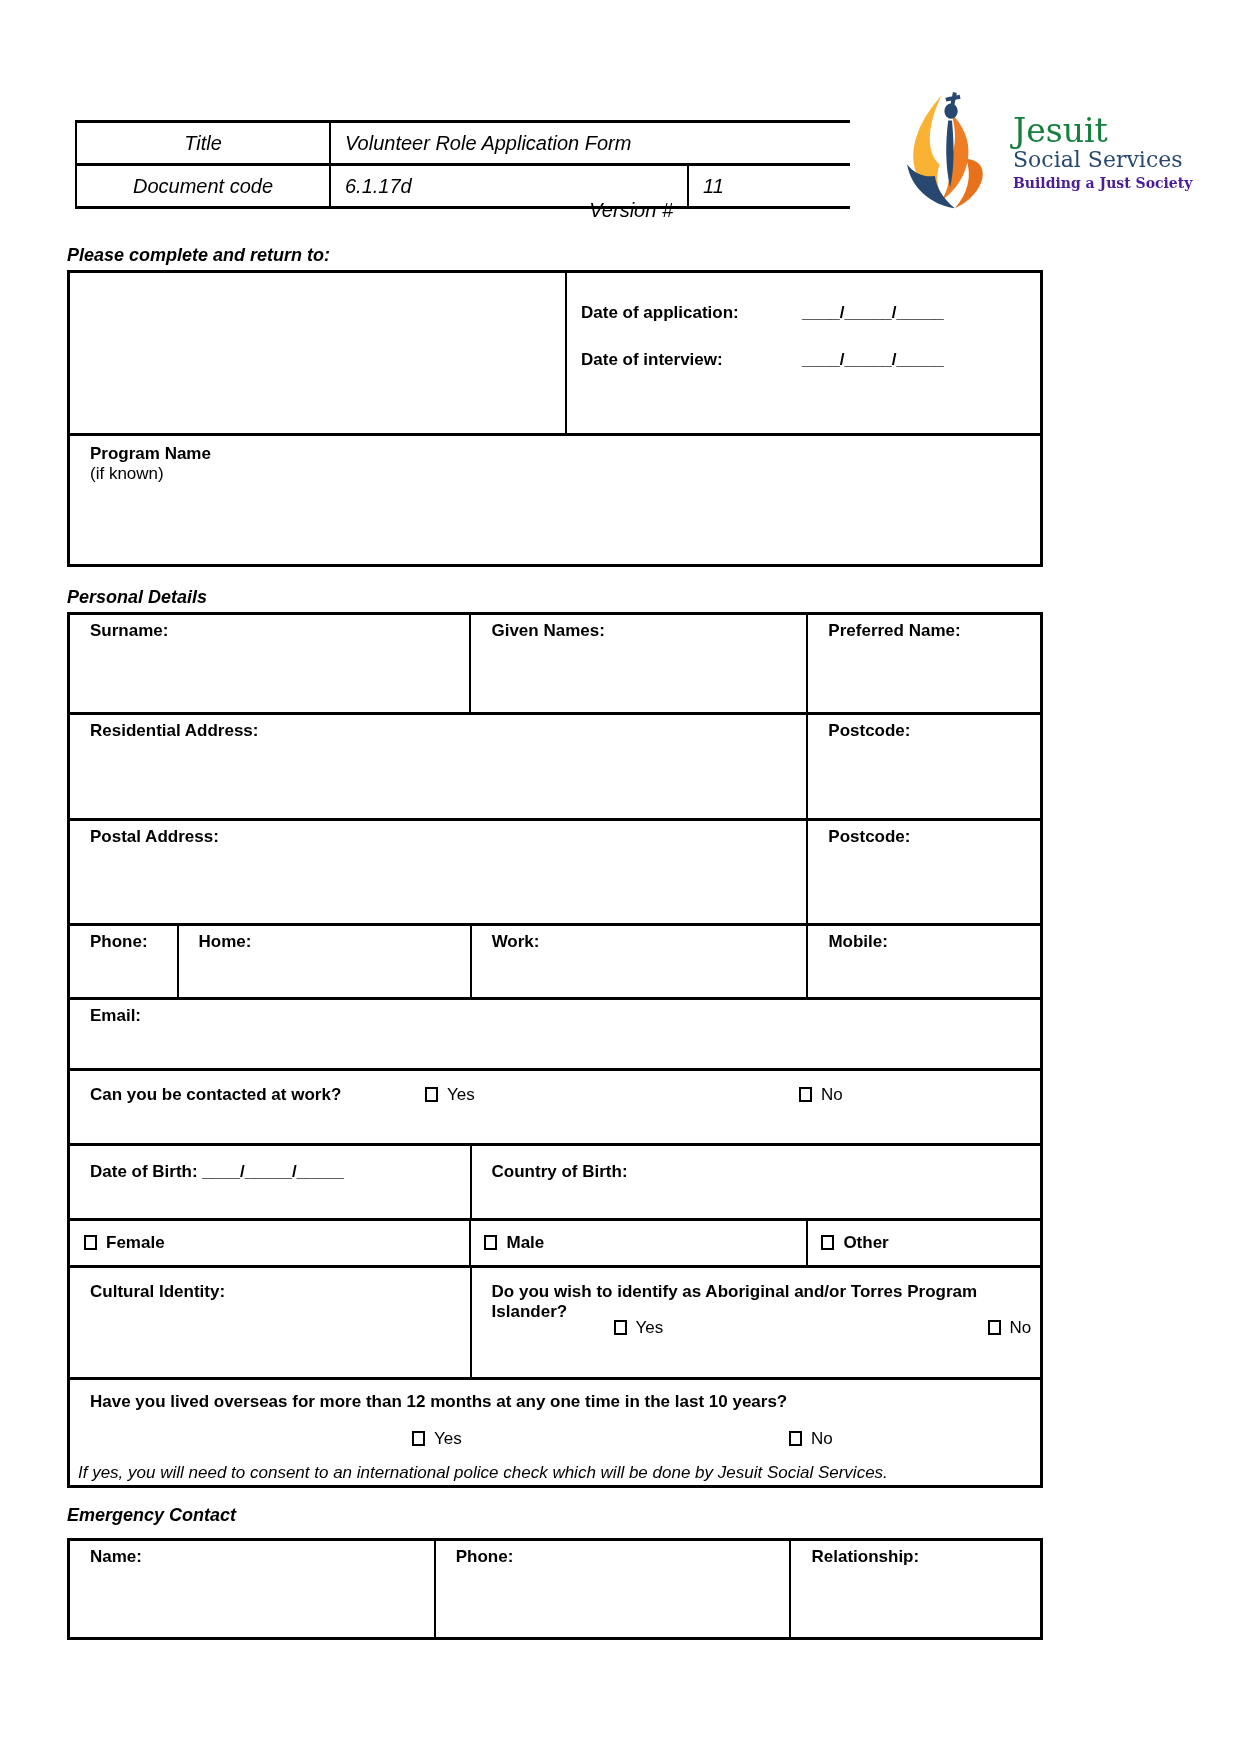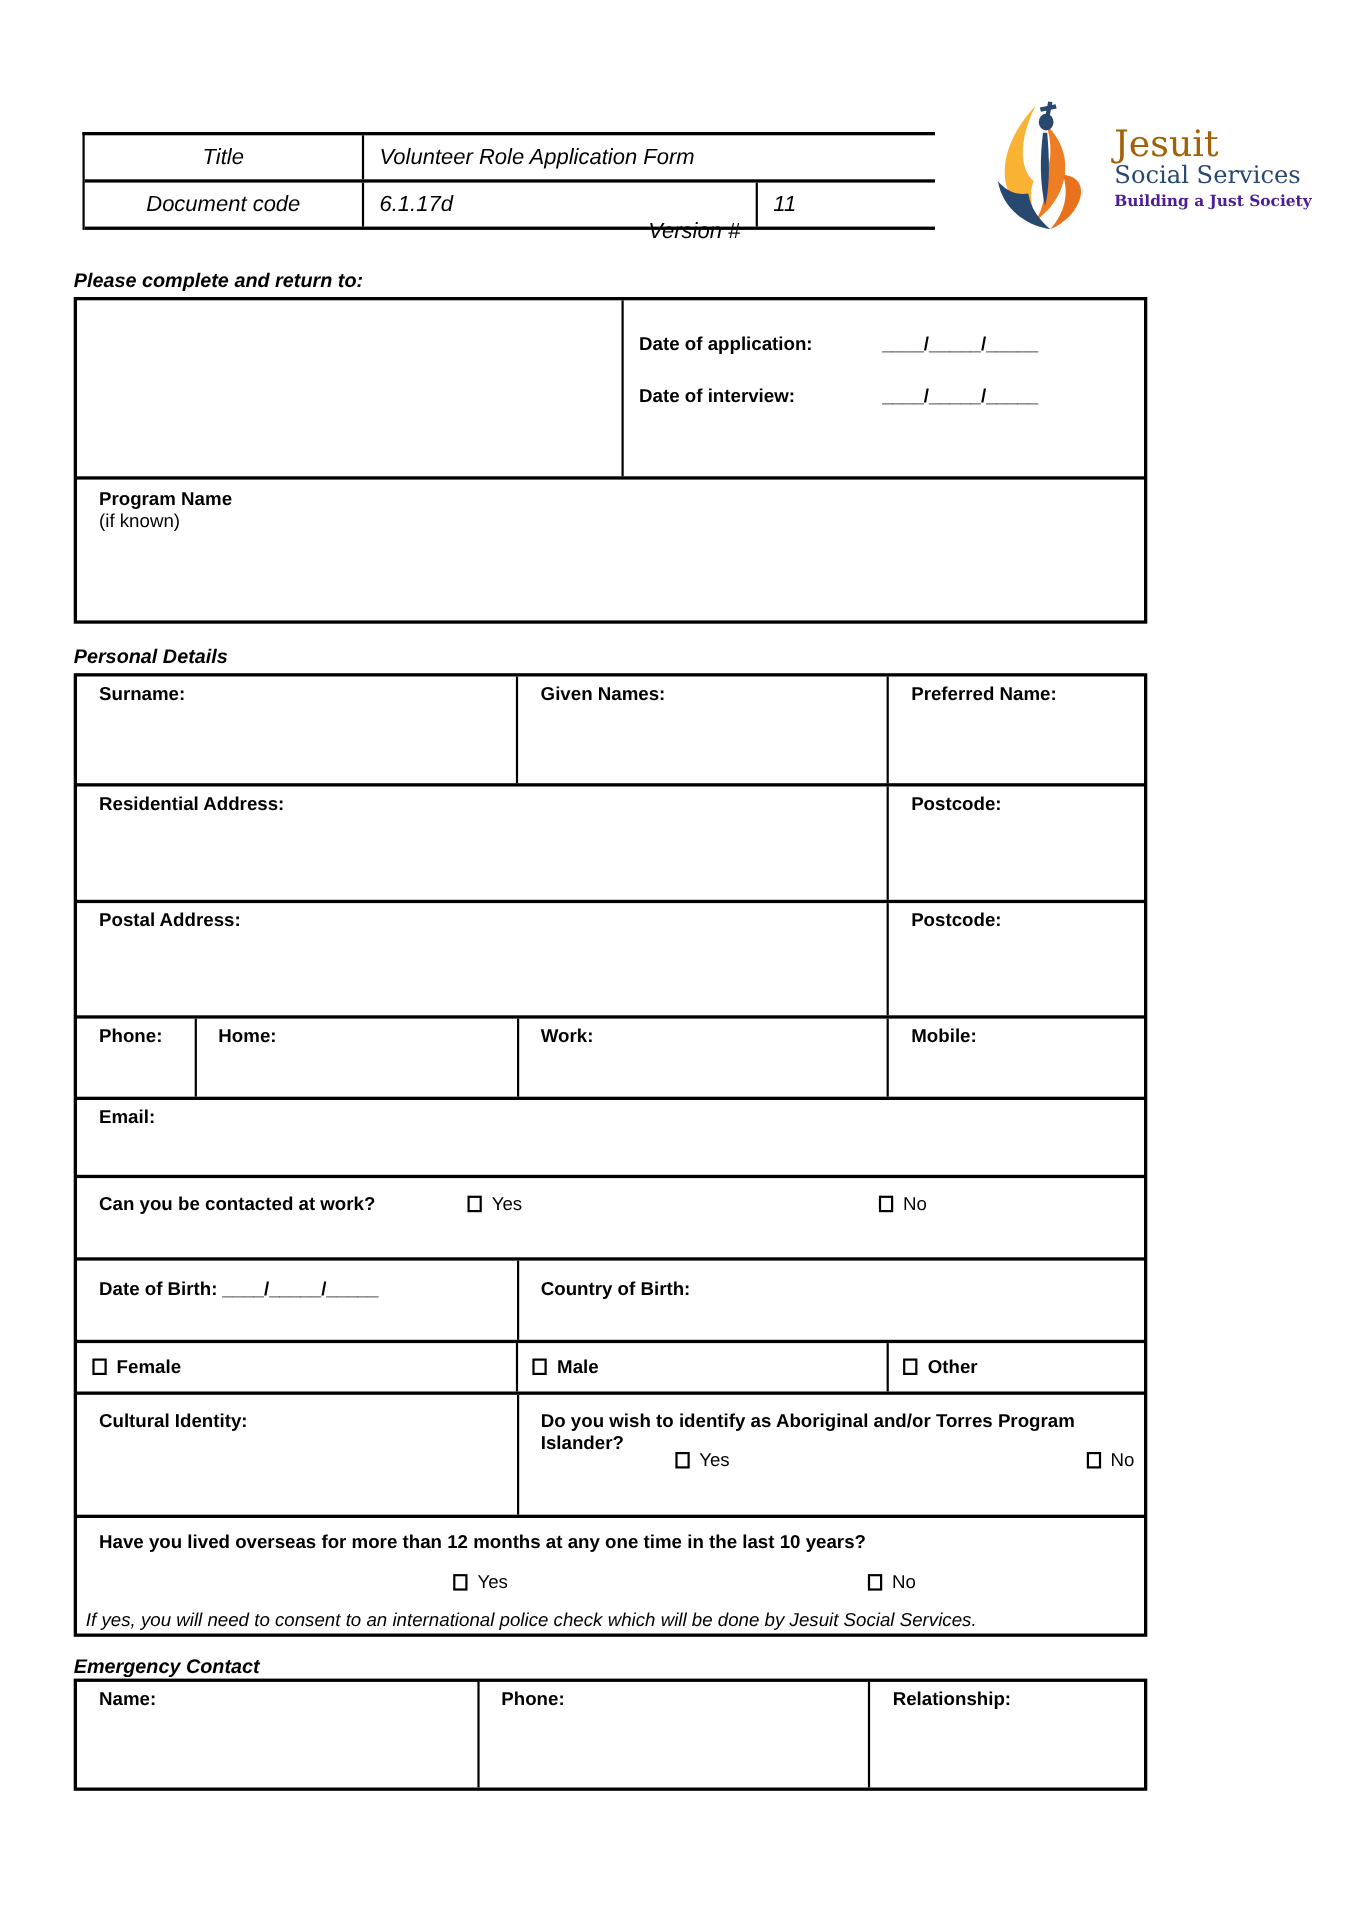--- a/index.html
+++ b/index.html
@@ -40,34 +40,34 @@
   .ht-c1 { width: 254px; justify-content: center; }
   .ht-c2 { width: 519px; padding-left: 14px; }
   .ht-c2b { width: 358px; padding-left: 14px; }
   .ht-c3 { width: 161px; padding-left: 14px; }
   .ht-version { margin-left: auto; padding-right: 14px; margin-top: 48px; }
 
   
   .logo { position: absolute; left: 898px; top: 92px; display: flex; align-items: flex-start; }
   .logo svg { width: 108px; height: 124px; display: block; }
   .logo-text { margin-left: 7px; padding-top: 22px; font-family: "DejaVu Serif", serif; }
-  .logo-name1 { font-size: 33px; line-height: 34px; color: #a16207; }
+  .logo-name1 { font-size: 33px; line-height: 34px; color: #15803d; }
   .logo-name2 { font-size: 22px; line-height: 24px; color: #28486f; }
   .logo-tag   { font-size: 14px; line-height: 18px; color: #4c1d95; font-weight: bold; margin-top: 2px; }
 
   
   .sec-head {
     font-size: 18px;
     font-weight: bold;
     font-style: italic;
     line-height: 20px;
   }
   .sh1 { margin: 36px 0 5px 0; }
   .sh2 { margin: 20px 0 5px 0; }
-  .sh3 { margin: 17px 0 1px 0; }
+  .sh3 { margin: 17px 0 13px 0; }
 
   
   .tbl { width: 976px; box-sizing: border-box; border: 3px solid #000; }
   .trow { display: flex; border-top: 3px solid #000; }
   .trow:first-child { border-top: none; }
   .tcell {
     box-sizing: border-box;
     border-left: 2px solid #000;
     padding: 6px 20px;
     position: relative;

